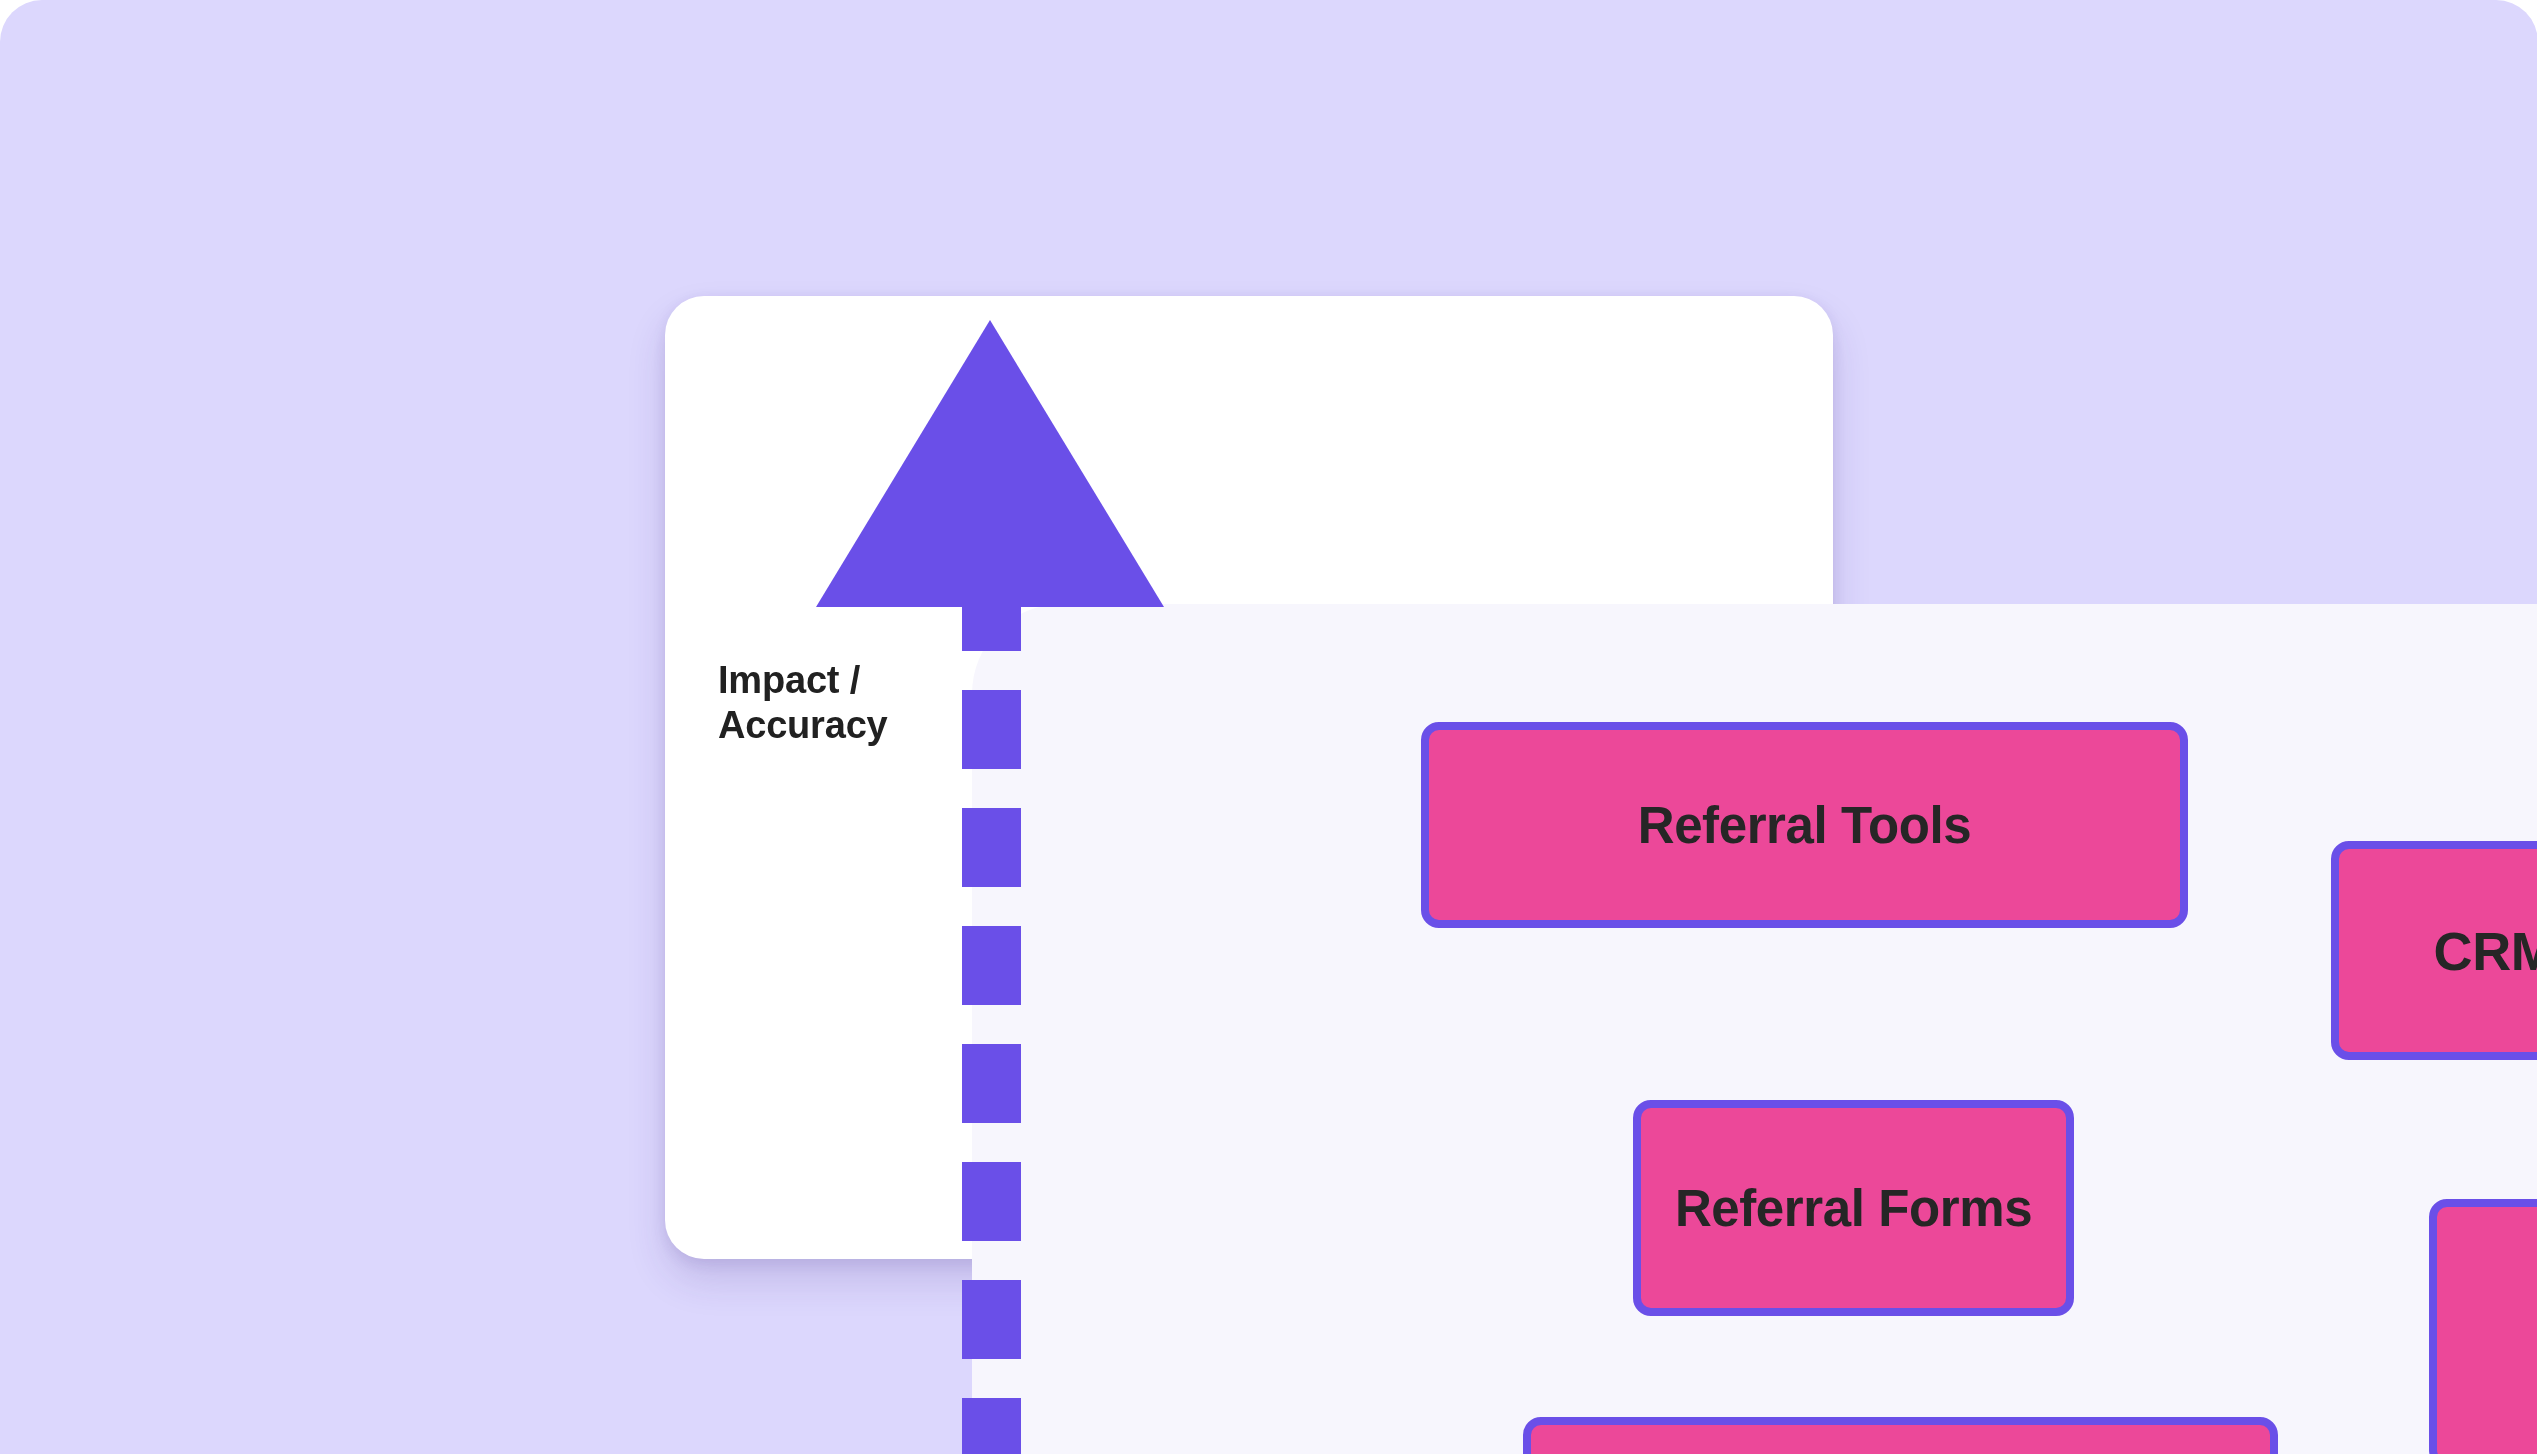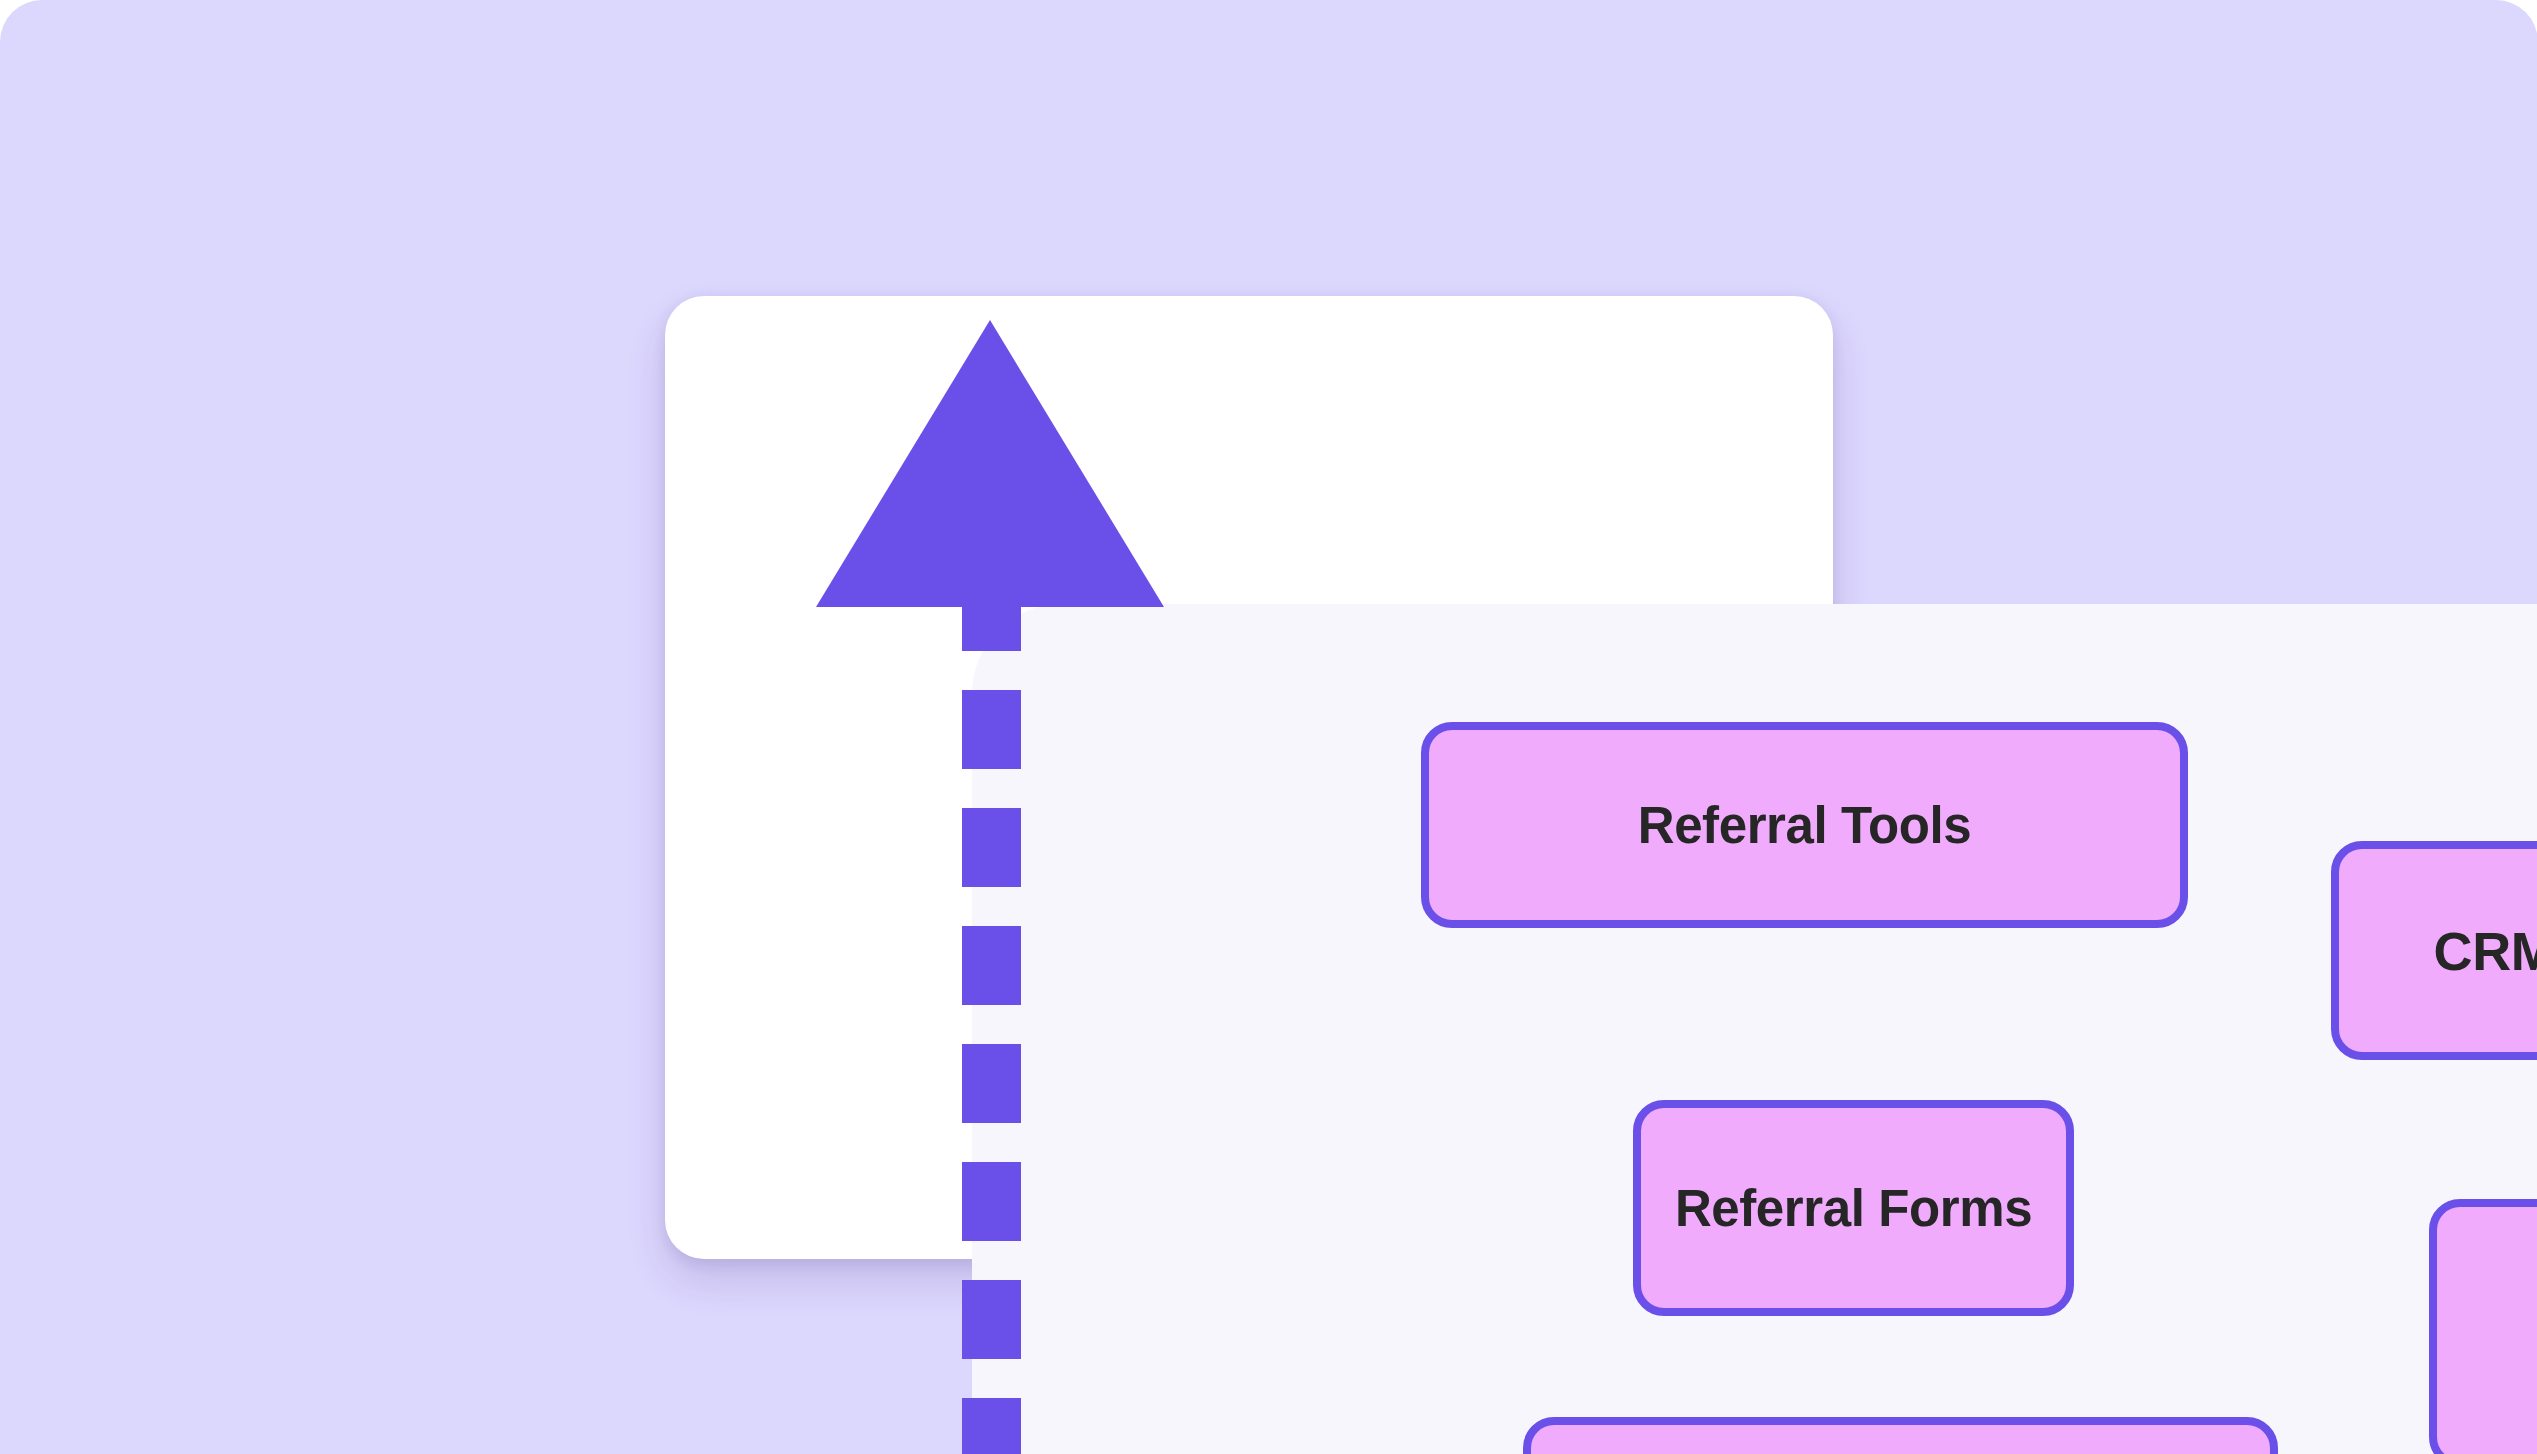--- a/index.html
+++ b/index.html
@@ -104,23 +104,23 @@
     line-height: 1.18;
     color: #212121;
     letter-spacing: -0.2px;
     white-space: pre-line;
   }
 
   
   .node-box {
     position: absolute;
     box-sizing: border-box;
-    background: #f0abfc;
+    background: #ec4899;
     border: 8.2px solid #6A4FE8;
-    border-radius: 31px;
+    border-radius: 18px;
     display: flex;
     align-items: center;
     justify-content: center;
   }
   .node-label {
     font-size: 51px;
     font-weight: bold;
     color: #262626;
     letter-spacing: -0.4px;
     white-space: nowrap;
@@ -172,20 +172,22 @@
 
   <div id="diagram-card"></div>
 
   <div id="plot-panel"></div>
 
   <div id="axis-group">
     <div id="axis-stem"></div>
     <div id="axis-arrowhead"></div>
   </div>
 
+  <div id="axis-label">Impact /
+Accuracy</div>
 
   <div class="node-box" id="node-referral-tools">
     <span class="node-label">Referral Tools</span>
   </div>
 
   <div class="node-box" id="node-crm">
     <span class="node-label">CRM</span>
   </div>
 
   <div class="node-box" id="node-referral-forms">

